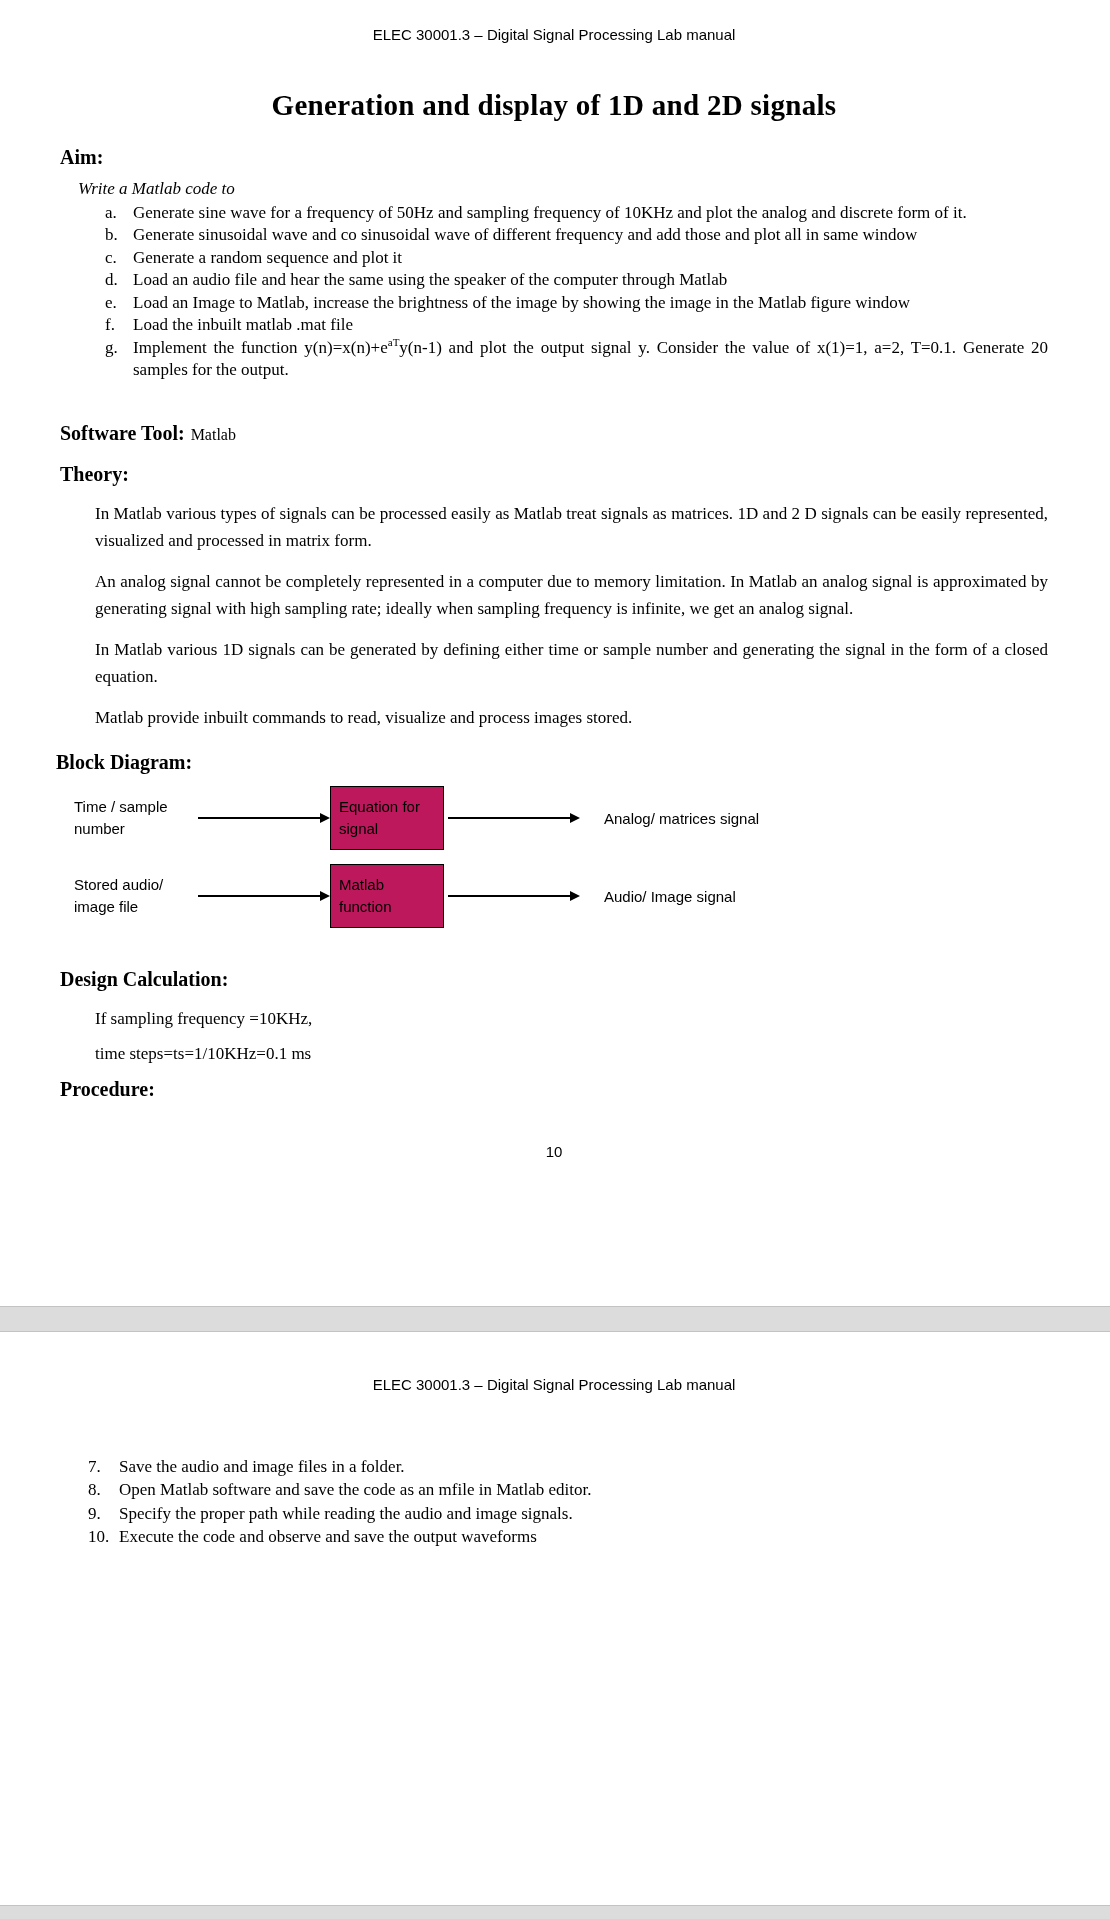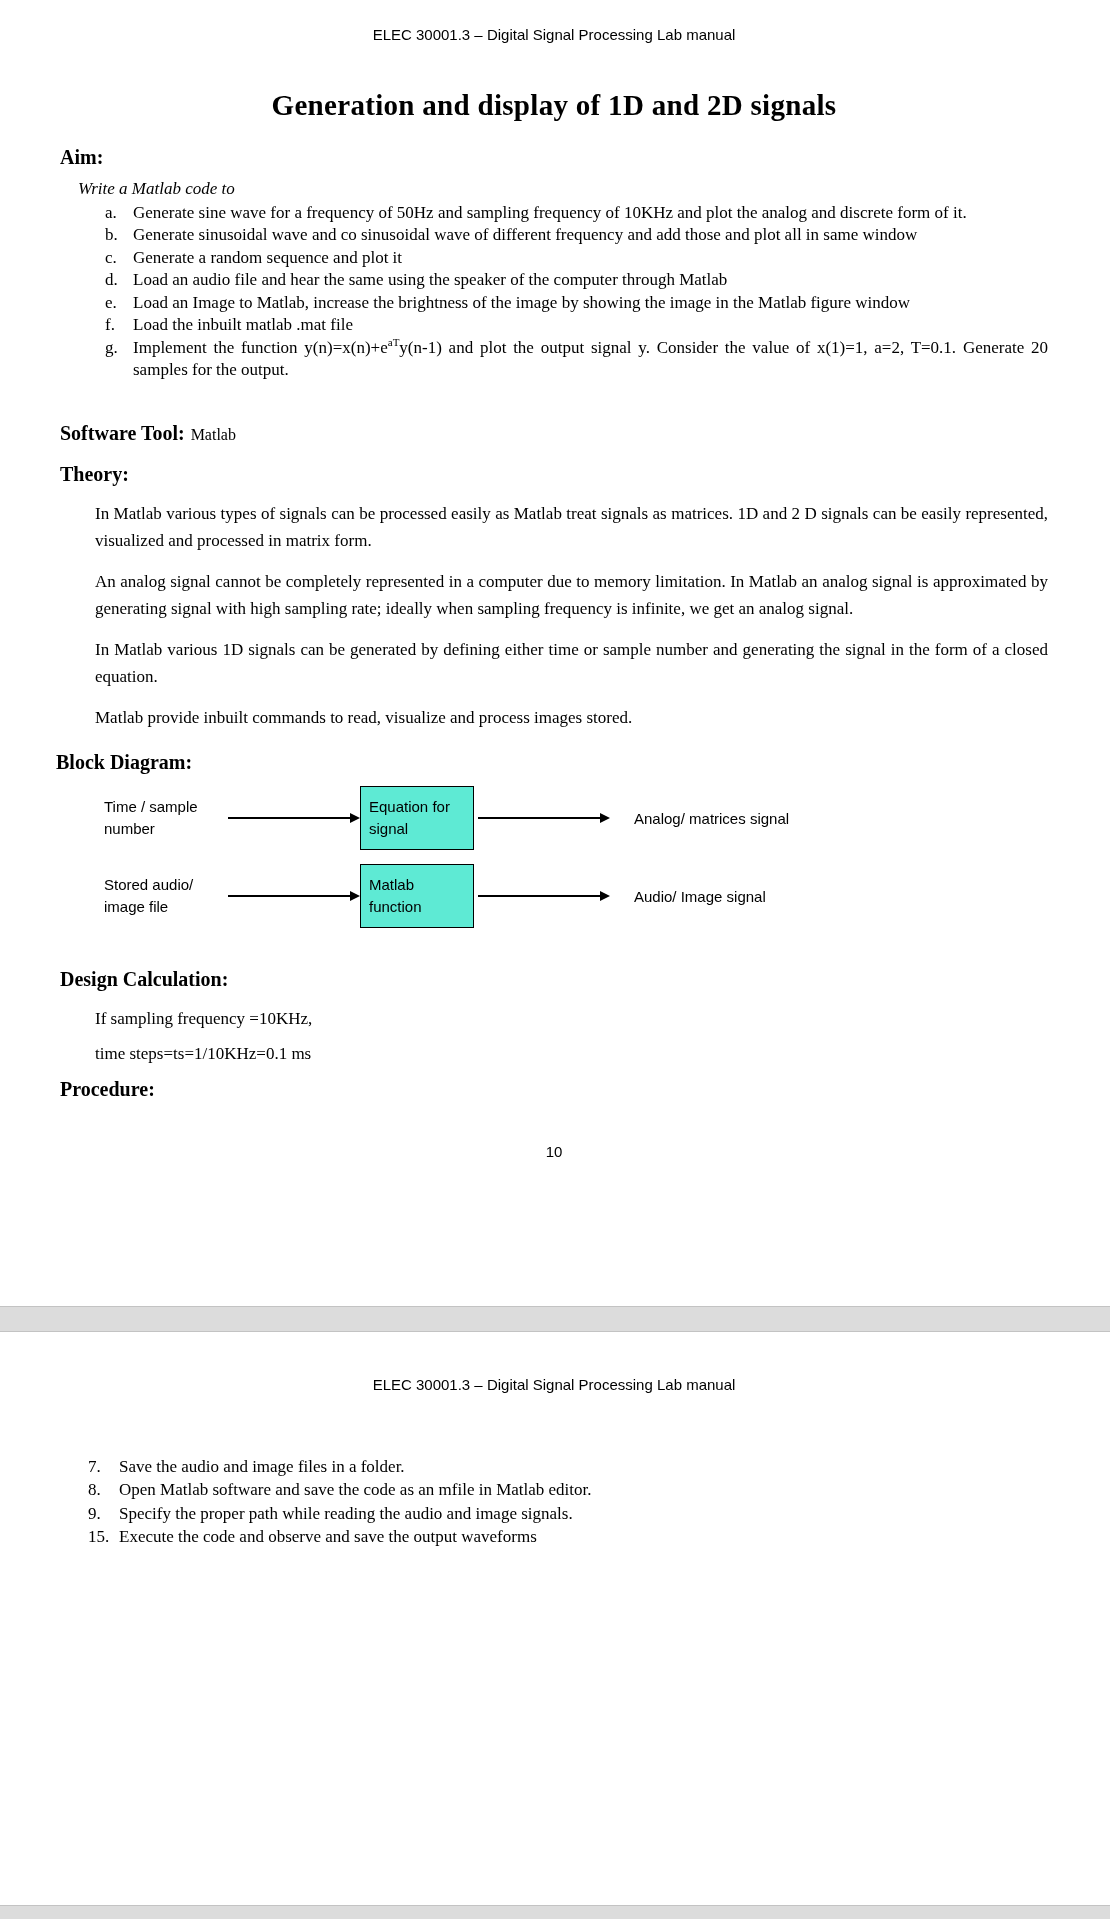--- a/index.html
+++ b/index.html
@@ -92,21 +92,20 @@
     margin-left: 35px;
     margin-bottom: 13px;
   }
   .theory-block { margin-top: 14px; }
 
   .diagram { margin-top: 12px; margin-left: 14px; }
   .drow {
     display: flex;
     align-items: center;
     margin-bottom: 14px;
-    margin-left: 30px;
   }
   .dinput {
     width: 120px;
     font-size: 15px;
     line-height: 1.5;
   }
   .darrow {
     width: 130px;
     height: 2px;
     background: #000;
@@ -127,21 +126,21 @@
   .dbox {
     width: 114px;
     min-height: 64px;
     border: 1px solid #000;
     padding: 8px 8px;
     font-size: 15px;
     line-height: 1.5;
     display: flex;
     flex-direction: column;
     justify-content: center;
-    background: #5eead4;
+    background: #be185d;
   }
   .doutput {
     margin-left: 24px;
     font-size: 15px;
   }
 
   .design-line {
     margin-left: 35px;
     font-size: 17px;
   }
@@ -259,20 +258,20 @@
     </div>
     <div class="li2">
       <span class="li-label">8.</span>
       <span class="li-text">Open Matlab software and save the code as an mfile in Matlab editor.</span>
     </div>
     <div class="li2">
       <span class="li-label">9.</span>
       <span class="li-text">Specify the proper path while reading the audio and image signals.</span>
     </div>
     <div class="li2">
-      <span class="li-label">15.</span>
+      <span class="li-label">10.</span>
       <span class="li-text">Execute the code and observe and save the output waveforms</span>
     </div>
   </div>
 
 </div>
 
 <div class="bottom-strip"></div>
 
 </body></html>

